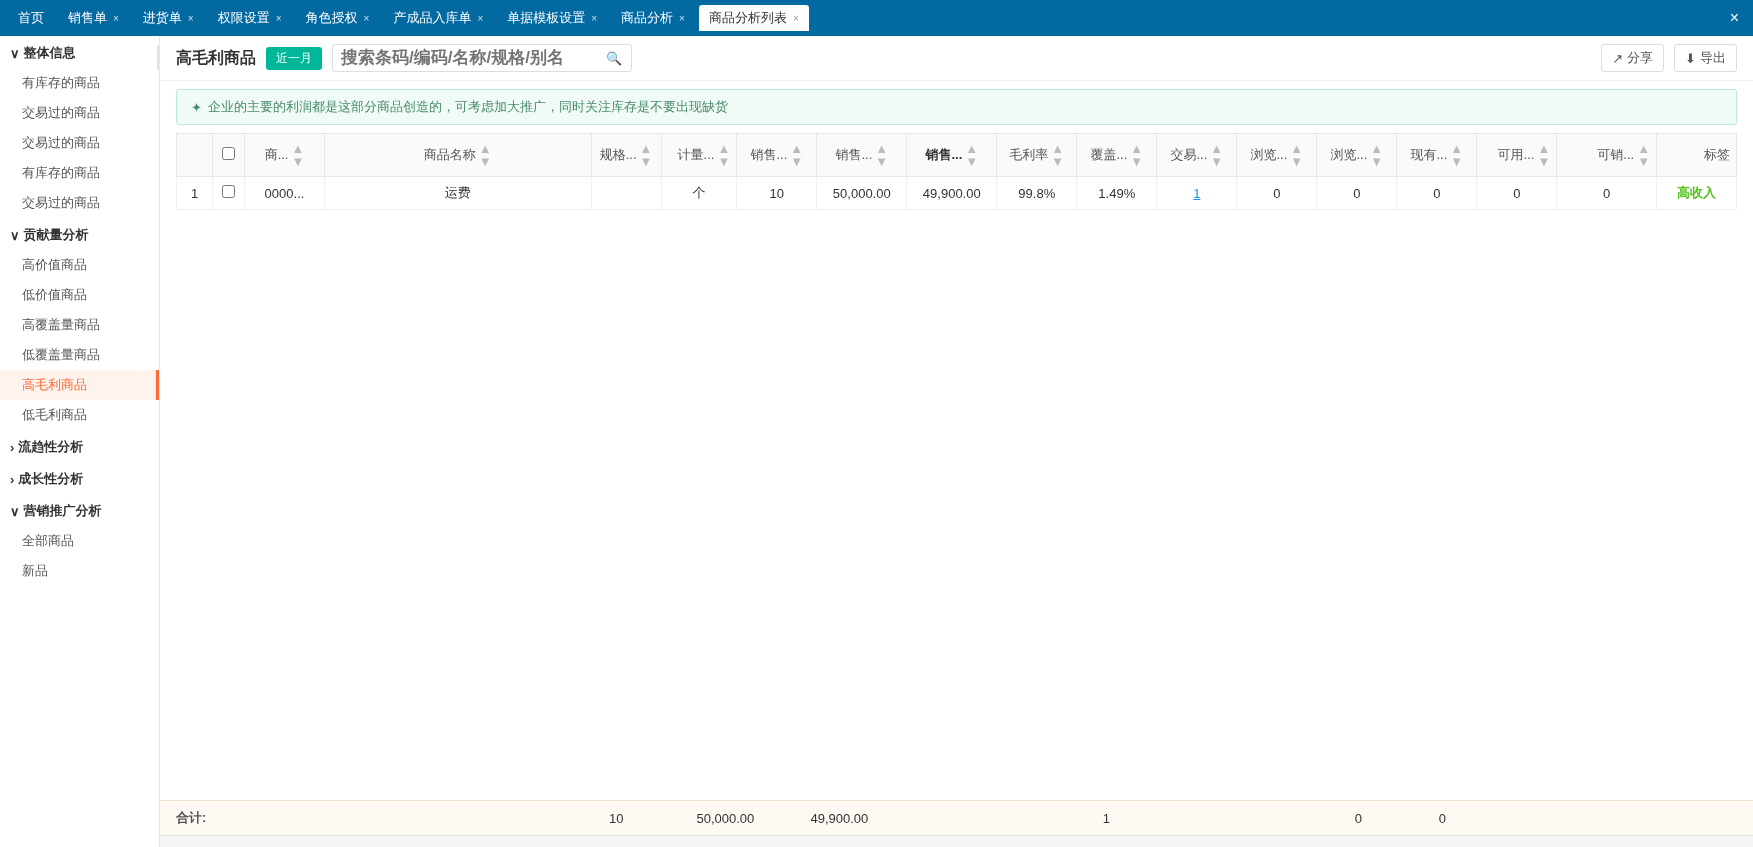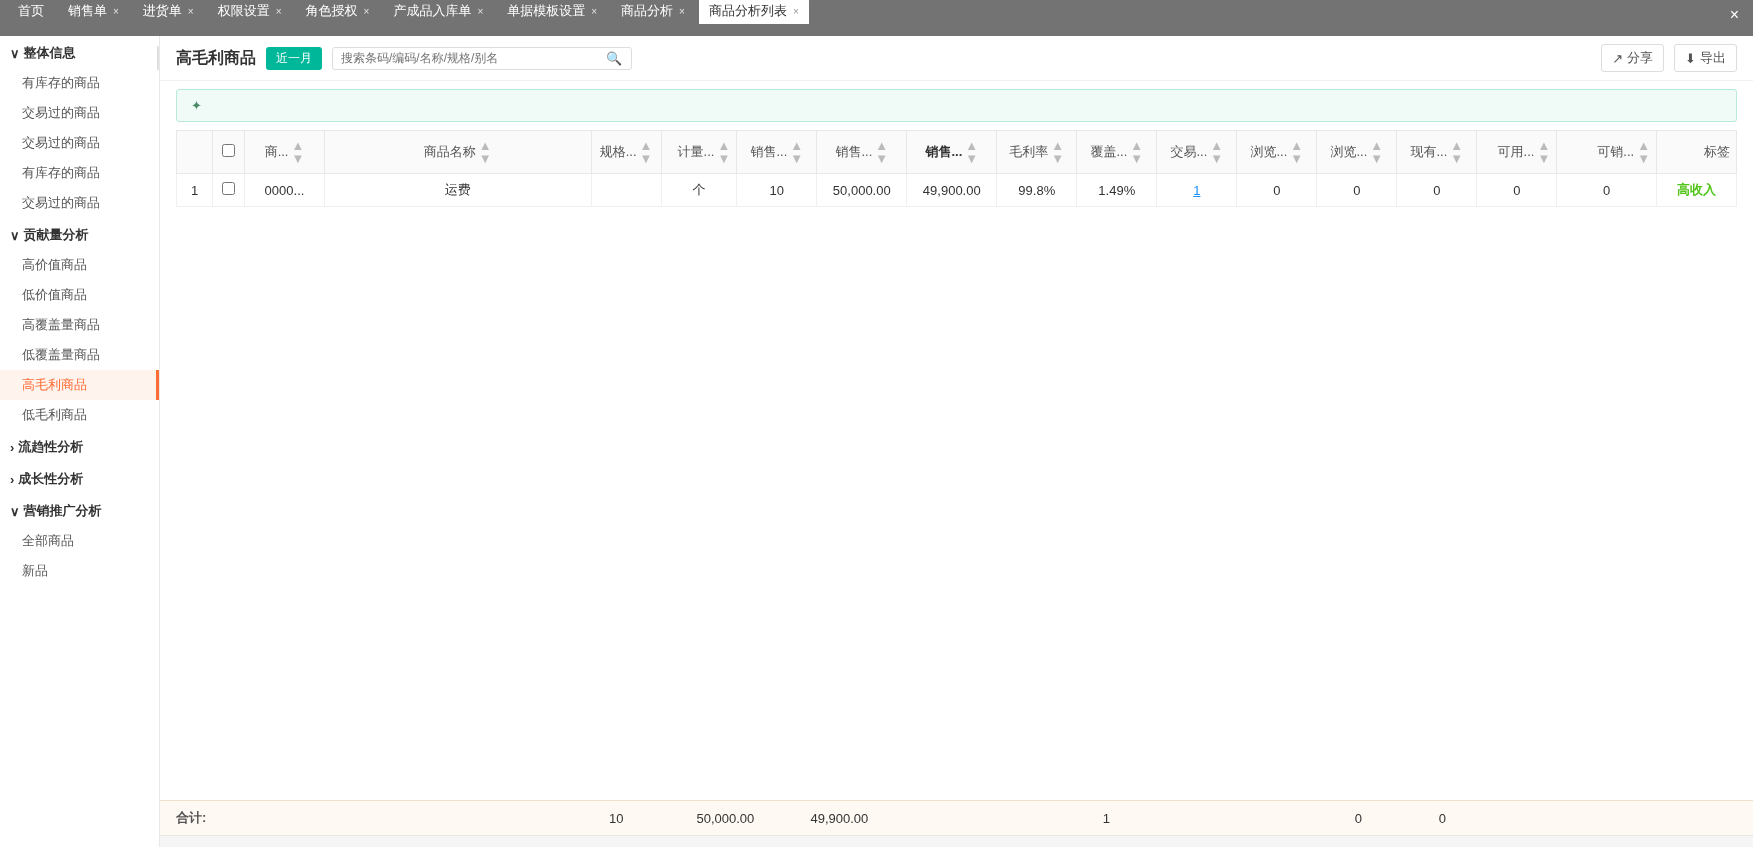--- a/index.html
+++ b/index.html
@@ -1,24 +1,24 @@
 <!DOCTYPE html>
 <html><head>
   <meta charset="utf-8">
   <style>
     * { box-sizing: border-box; margin: 0; padding: 0; font-family: 'Microsoft YaHei', Arial, sans-serif; font-size: 13px; }
     body { background: #f5f5f5; overflow: hidden; width: 1753px; height: 847px; }
 
     
     .topnav {
       display: flex;
-      align-items: flex-end;
-      background: #737373;
+      align-items: center;
+      background: #0369a1;
       height: 36px;
-      padding: 12px 8px;
+      padding: 0 8px;
       gap: 4px;
     }
     .topnav-item {
       color: #fff;
       padding: 4px 10px;
       border-radius: 3px 3px 0 0;
       cursor: pointer;
       white-space: nowrap;
       font-size: 13px;
       display: flex;
@@ -127,24 +127,25 @@
       border: 1px solid #ddd;
       border-radius: 3px;
       padding: 3px 8px;
       gap: 6px;
       flex: 1;
       max-width: 300px;
     }
     .search-box input {
       border: none;
       outline: none;
-      font-size: 12px;
+      font-size: 17px;
       color: #333;
       width: 100%;
       background: transparent;
+      font-weight: bold;
     }
     .header-actions {
       margin-left: auto;
       display: flex;
       gap: 10px;
       align-items: center;
     }
     .action-btn {
       display: flex;
       align-items: center;
@@ -363,20 +364,21 @@
         </div>
         <div class="action-btn">
           <span>⬇</span>
           <span>导出</span>
         </div>
       </div>
     </div>
 
     <div class="info-banner">
       <span>✦</span>
+      <span>企业的主要的利润都是这部分商品创造的，可考虑加大推广，同时关注库存是不要出现缺货</span>
     </div>
 
     <div class="table-wrap">
       <table>
         <thead>
           <tr>
             <th style="width:36px;"></th>
             <th style="width:32px;"><input type="checkbox" style=""></th>
             <th style="width:80px;">
               <span class="col-sort">

